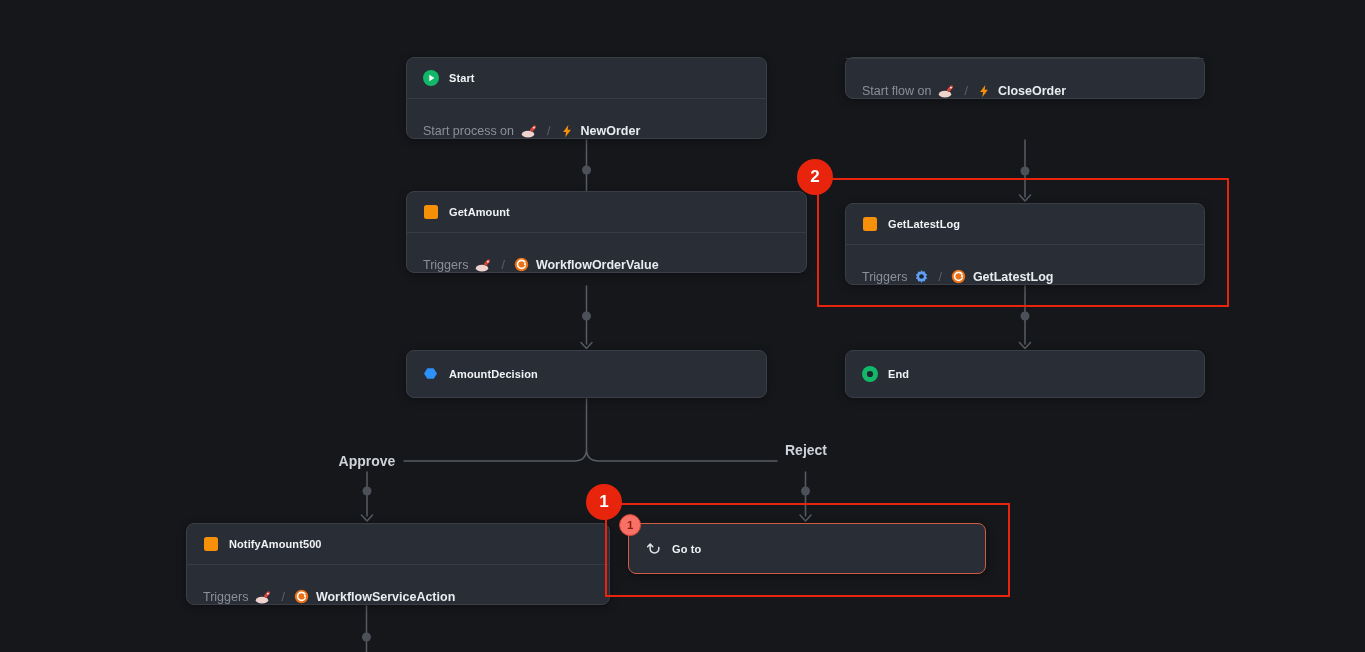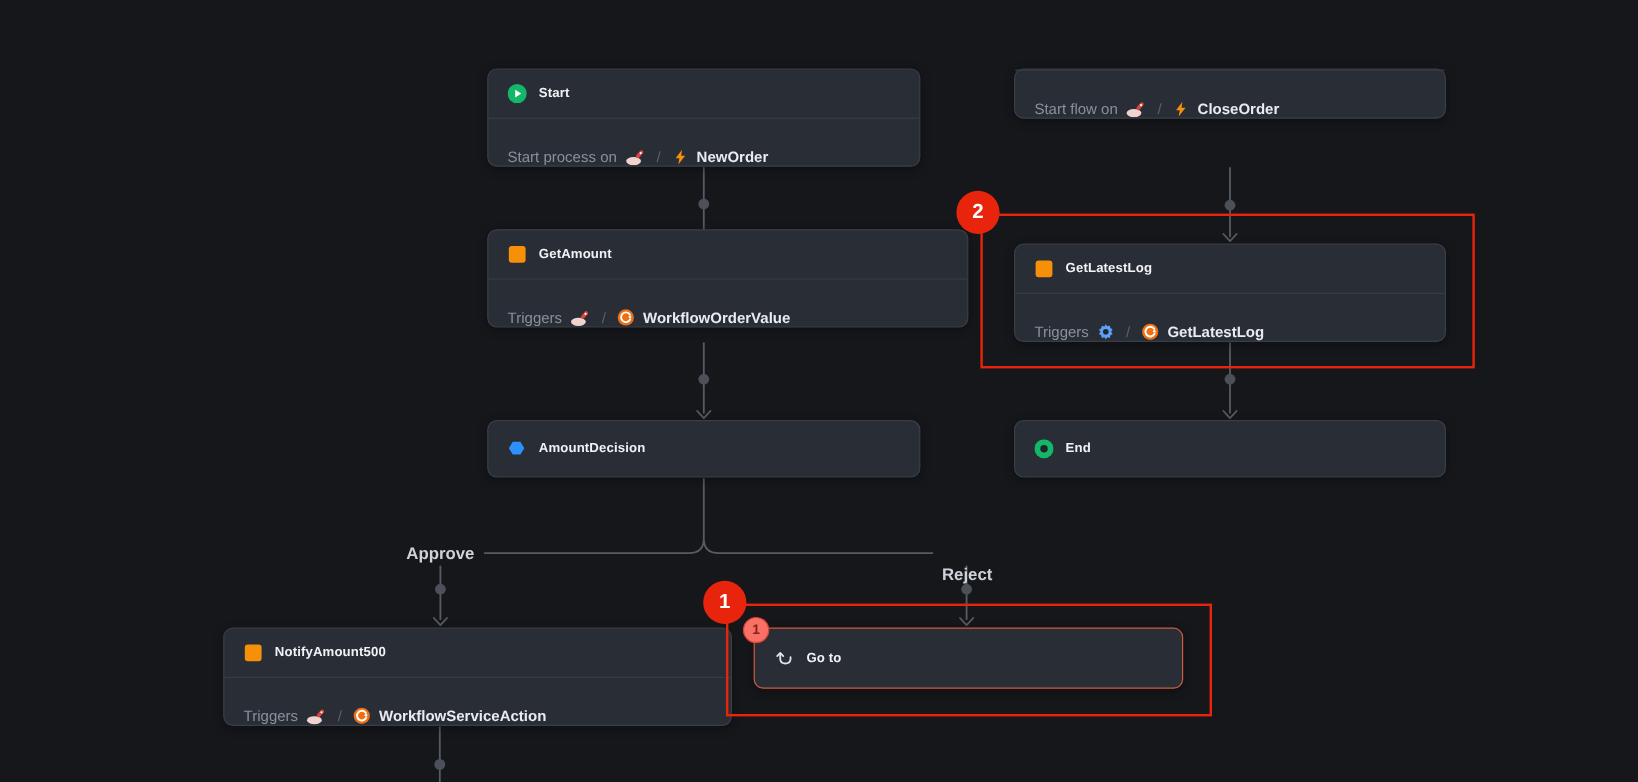--- a/index.html
+++ b/index.html
@@ -67,21 +67,21 @@
       <circle cx="1025" cy="171" r="4.5"></circle>
       <circle cx="586.5" cy="316" r="4.5"></circle>
       <circle cx="1025" cy="316" r="4.5"></circle>
       <circle cx="367" cy="491" r="4.5"></circle>
       <circle cx="805.5" cy="491" r="4.5"></circle>
       <circle cx="366.5" cy="637" r="4.5"></circle>
     </g>
   </svg>
 
   <div class="edge-label" style="left:367px;top:461px">Approve</div>
-  <div class="edge-label" style="left:806px;top:478px">Reject</div>
+  <div class="edge-label" style="left:806px;top:450px">Reject</div>
 
   <div class="node" style="left:406px;top:57px;width:361px">
     <div class="node-header">
       <span class="icon16">
         <svg viewBox="0 0 16 16" width="16" height="16">
             <circle cx="8" cy="8" r="8" style="fill:var(--green)"></circle>
             <path d="M6.3 4.7 L11.4 8 L6.3 11.3 Z" style="fill:var(--icon-white)"></path>
           </svg>
       </span>
       <span class="node-title">Start</span>

